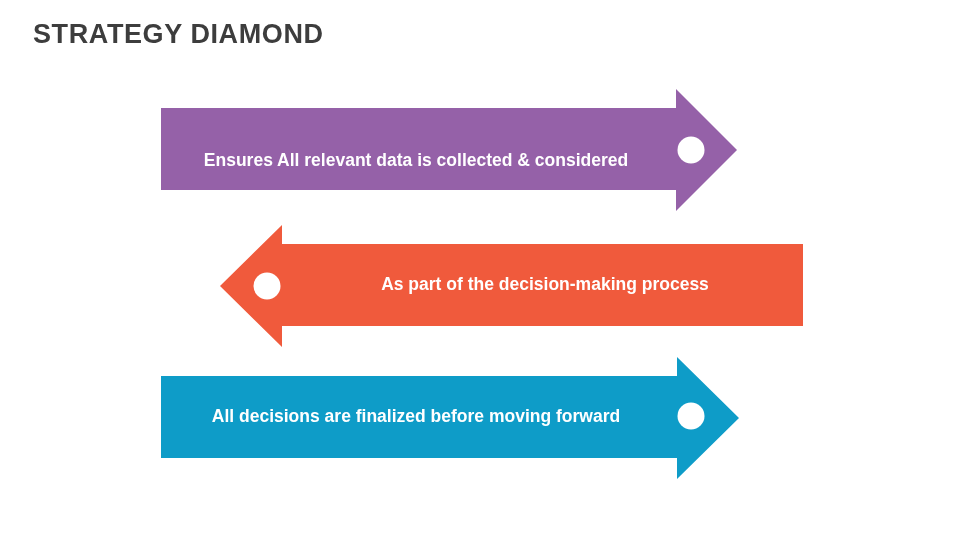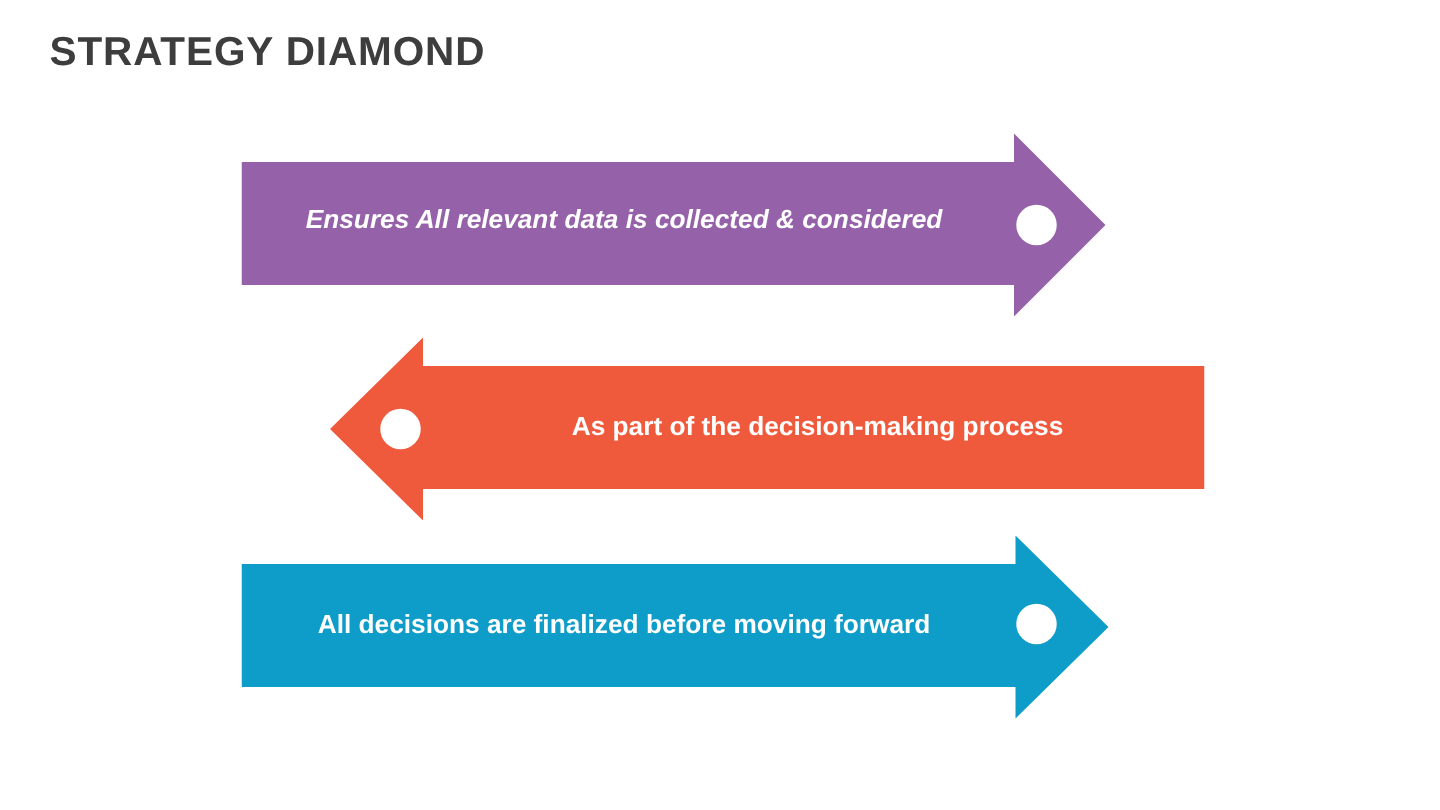--- a/index.html
+++ b/index.html
@@ -56,24 +56,23 @@
   }
   
   #arrow-1 {
     left: 161px;
     top: 89px;
     width: 576px;
     height: 122px;
   }
   #arrow-1-label {
     left: 36px;
-    top: 17px;
+    top: 31px;
     width: 438px;
     height: 82px;
-    font-style: italic;
   }
   
   #arrow-2 {
     left: 220px;
     top: 225px;
     width: 583px;
     height: 122px;
   }
   #arrow-2-label {
     left: 95px;

